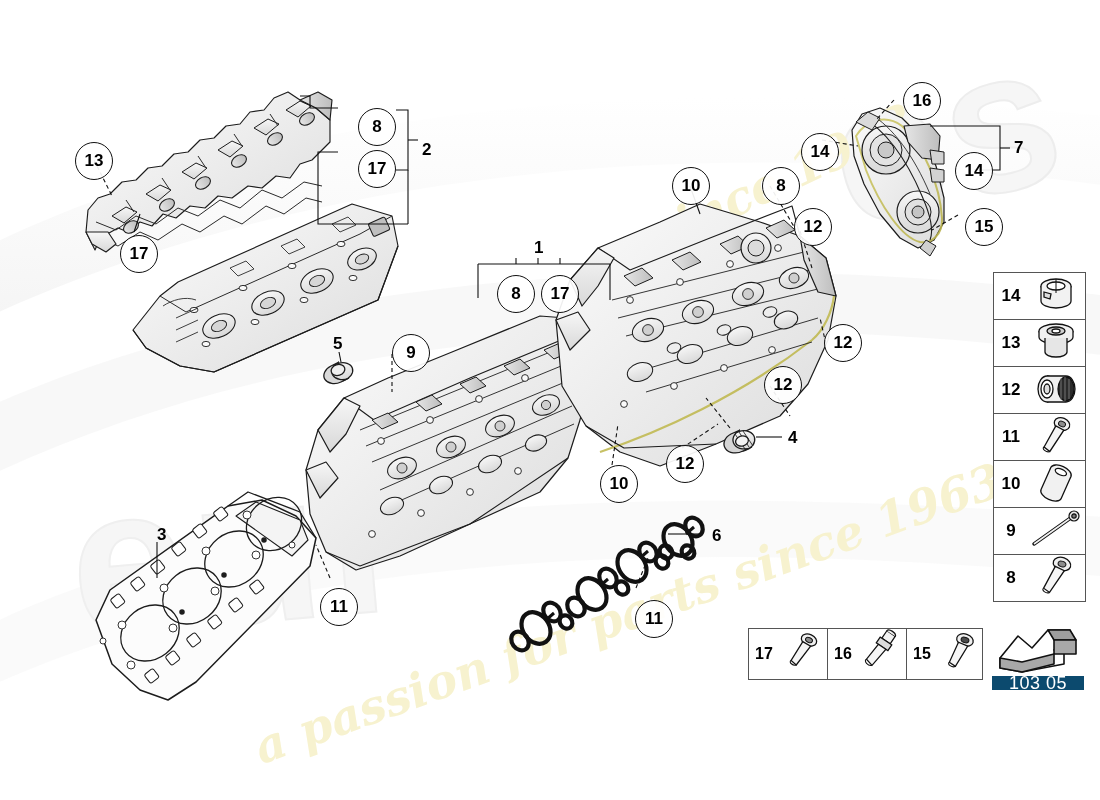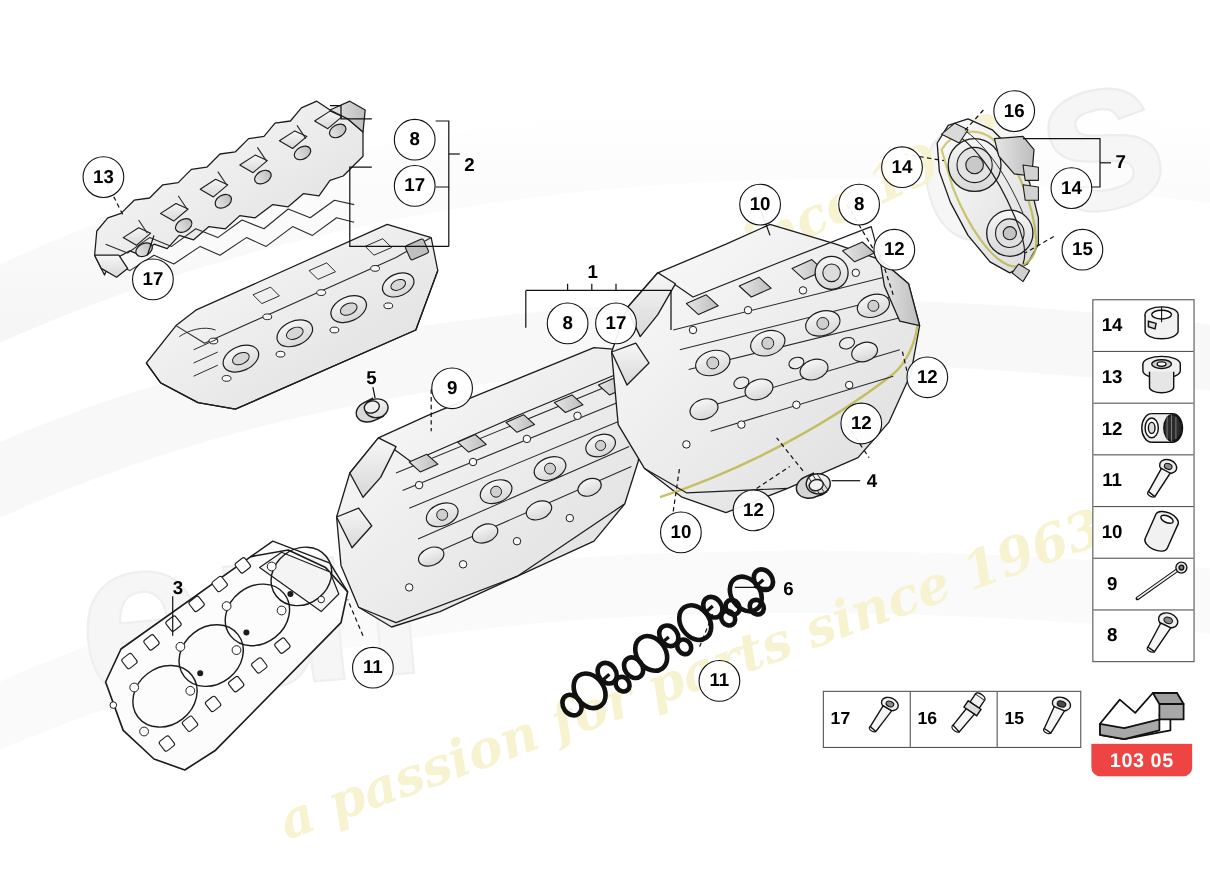--- a/index.html
+++ b/index.html
@@ -104,23 +104,23 @@
     position:absolute;
     width:92px;height:82px;
     background:#fff;
     border-radius:9px;
     overflow:hidden;
     z-index:46;
     box-sizing:border-box;
   }
   .badge .icon{height:52px;width:100%;position:relative;background:#fff;}
   .badge .bar{
-    height:30px;background:#ef4444;color:#fff;
+    height:14px;background:#0c4a6e;color:#fff;
     display:flex;align-items:center;justify-content:center;
-    font-size:18px;font-weight:700;letter-spacing:0.5px;
+    font-size:18px;font-weight:400;letter-spacing:0.5px;
   }
 
   svg{display:block;}
   .dwg{position:absolute;z-index:20;pointer-events:none;}
 </style>
 </head>
 <body>
 
 <div id="stage">
 

